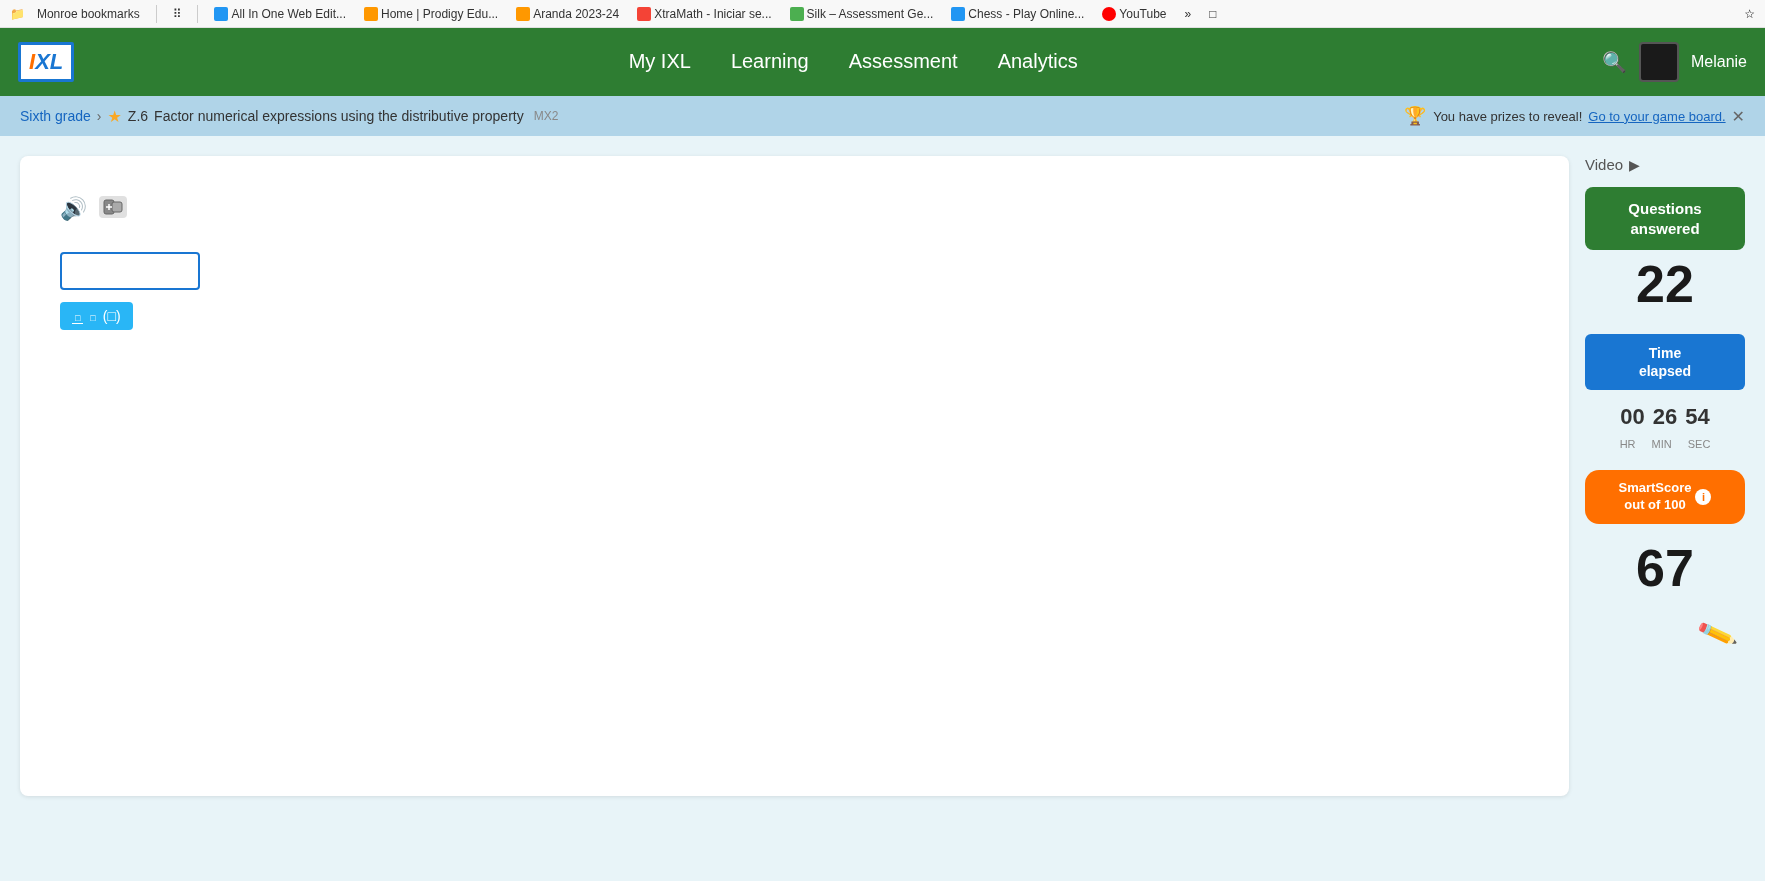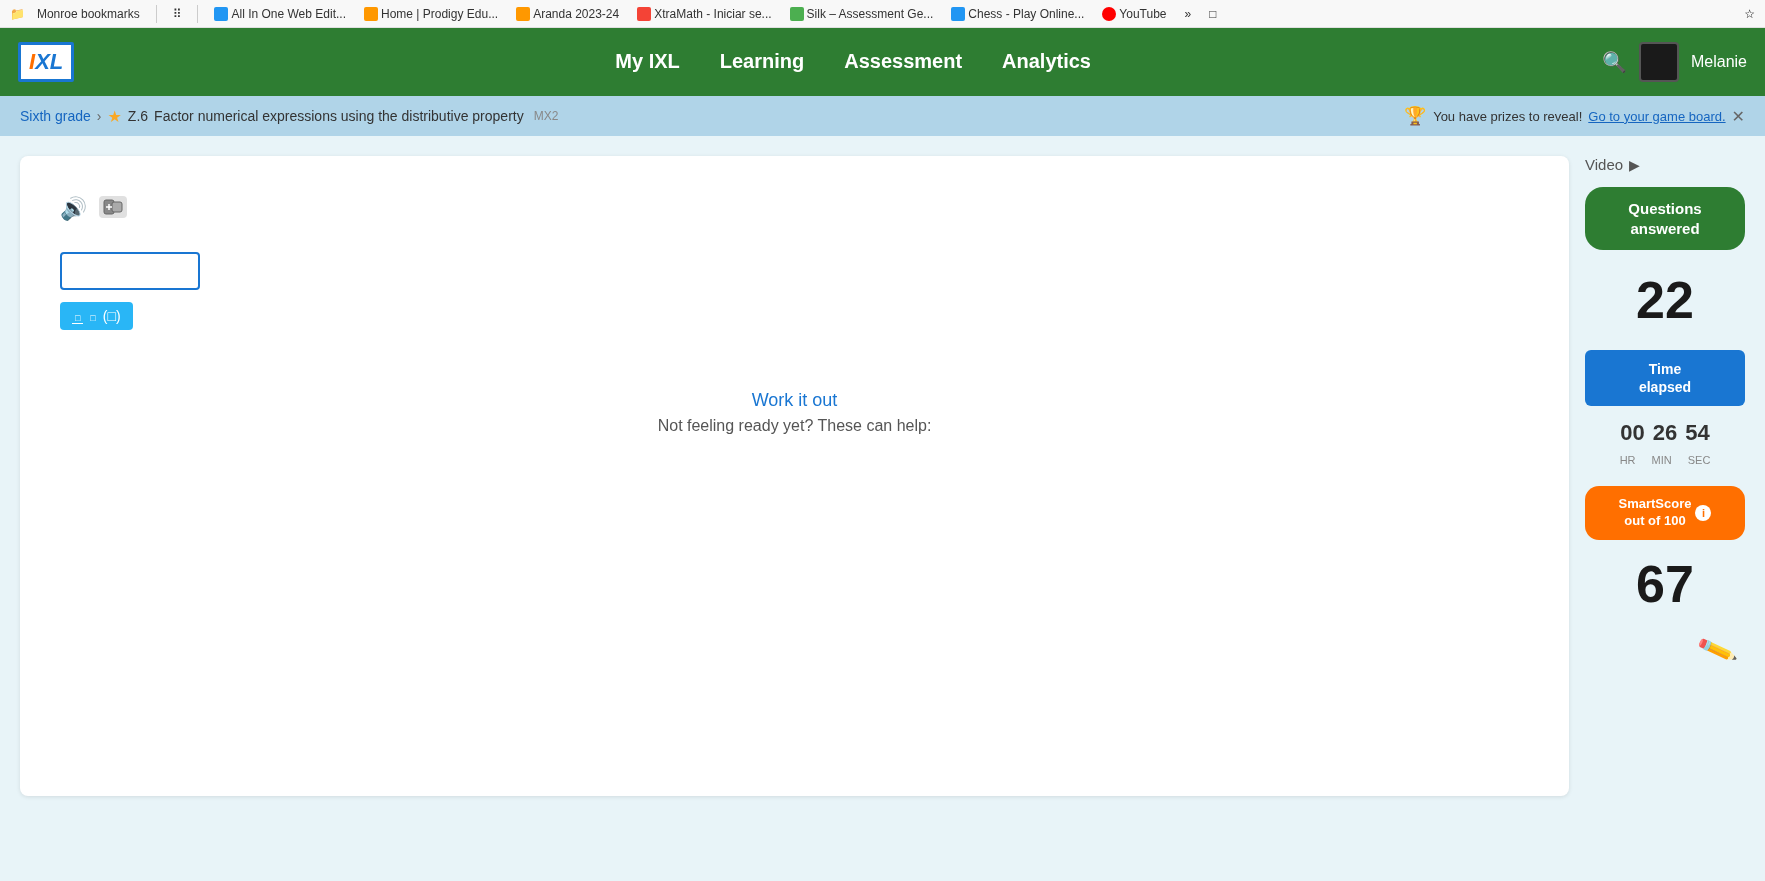--- a/index.html
+++ b/index.html
@@ -57,21 +57,21 @@
     .ixl-logo .i-letter { color: #ff6f00; }
     .ixl-nav {
       display: flex;
       gap: 40px;
       flex: 1;
       justify-content: center;
     }
     .ixl-nav-item {
       color: #fff;
       font-size: 20px;
-      font-weight: 700;
+      font-weight: 400;
       cursor: pointer;
       padding: 8px 0;
       border-bottom: 2px solid transparent;
     }
     .ixl-header-right {
       display: flex;
       align-items: center;
       gap: 12px;
     }
     .search-icon-btn {
@@ -229,27 +229,26 @@
       color: #555;
       font-size: 15px;
       margin-bottom: 10px;
       cursor: pointer;
     }
     .video-play-icon { color: #555; font-size: 14px; }
     .questions-answered-btn {
       background: #2e7d32;
       color: #fff;
       border: none;
-      border-radius: 18px;
+      border-radius: 8px;
       padding: 12px 8px;
       text-align: center;
       font-size: 15px;
       font-weight: 600;
       cursor: pointer;
-      margin-bottom: 16px;
       line-height: 1.3;
     }
     .questions-count {
       font-size: 52px;
       font-weight: 700;
       color: #1a1a1a;
       text-align: center;
       margin-bottom: 16px;
     }
     .time-elapsed-btn {
@@ -424,24 +423,20 @@
       <button class="fraction-btn">
         <span>
           <span style="border-bottom:1px solid #fff;padding:0 3px;font-size:9px;">□</span>
           <span style="padding:0 3px;font-size:9px;">□</span>
         </span>
         <span>(□)</span>
       </button>
     </div>
 
 
-    <div class="work-out-section">
-      <p class="work-out-title">Work it out</p>
-      <p class="work-out-subtitle">Not feeling ready yet? These can help:</p>
-    </div>
   </div>
 
   <div class="right-sidebar">
 
     <div class="video-link">
       <span>Video</span>
       <span class="video-play-icon">▶</span>
     </div>
 
     <button class="questions-answered-btn">

